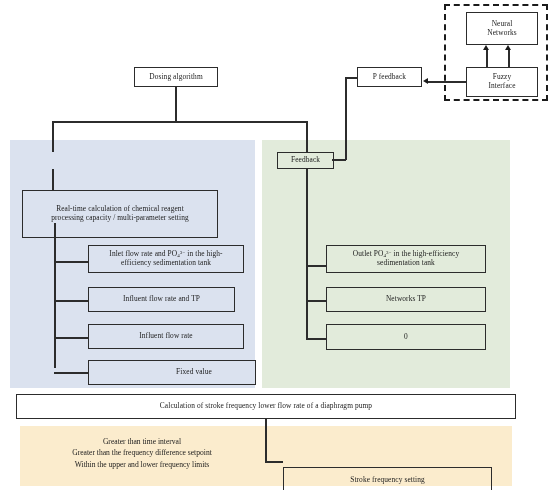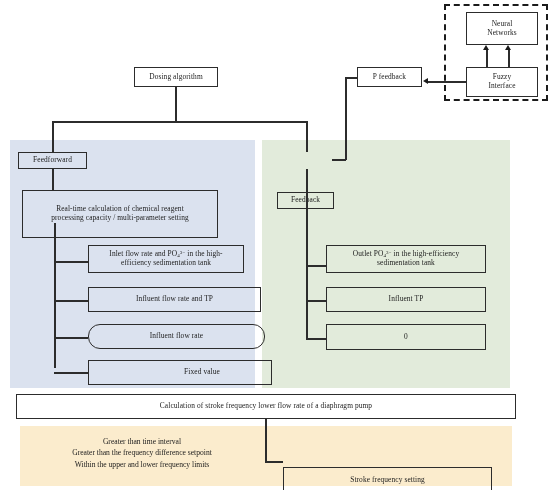--- a/index.html
+++ b/index.html
@@ -114,56 +114,55 @@
   <div class="ln lnh" style="left:52px;top:121px;width:256px;height:1.6px;"></div>
 
   <div class="ln lnv" style="left:52px;top:121px;width:1.6px;height:31px;"></div>
 
   <div class="ln lnv" style="left:306px;top:121px;width:1.6px;height:31px;"></div>
 
   <div class="ln lnv" style="left:345px;top:77px;width:1.6px;height:83px;"></div>
   <div class="ln lnh" style="left:345px;top:77px;width:13px;height:1.6px;"></div>
   <div class="ln lnh" style="left:332px;top:159px;width:14px;height:1.6px;"></div>
 
-  <div class="node" style="left:18px;top:152px;width:69px;height:17px;">Feedforward</div>
 
   <div class="ln lnv" style="left:52px;top:169px;width:1.6px;height:21px;"></div>
 
   <div class="node multiline" style="left:22px;top:190px;width:196px;height:48px;">Real-time calculation of chemical reagent
 processing capacity / multi-parameter setting</div>
 
   <div class="ln lnv" style="left:54px;top:223px;width:1.6px;height:145px;"></div>
 
   <div class="ln lnh" style="left:54px;top:261px;width:34px;height:1.6px;"></div>
   <div class="node" style="left:88px;top:245px;width:156px;height:28px;">
     <span class="multiline" id="ff-in-1">Inlet flow rate and PO<sub>4</sub><sup>3−</sup> in the high-
 efficiency sedimentation tank</span>
   </div>
 
   <div class="ln lnh" style="left:54px;top:300px;width:34px;height:1.6px;"></div>
-  <div class="node" style="left:88px;top:287px;width:173px;height:25px;">Influent flow rate and TP</div>
+  <div class="node" style="left:88px;top:287px;width:147px;height:25px;">Influent flow rate and TP</div>
 
   <div class="ln lnh" style="left:54px;top:337px;width:34px;height:1.6px;"></div>
-  <div class="node" style="left:88px;top:324px;width:177px;height:25px;border-radius:12px;">Influent flow rate</div>
+  <div class="node" style="left:88px;top:324px;width:156px;height:25px;">Influent flow rate</div>
 
   <div class="ln lnh" style="left:54px;top:372px;width:34px;height:1.6px;"></div>
-  <div class="node" style="left:88px;top:360px;width:184px;height:25px;padding-left:48px;">Fixed value</div>
+  <div class="node" style="left:88px;top:360px;width:168px;height:25px;padding-left:48px;">Fixed value</div>
 
-  <div class="node" style="left:277px;top:152px;width:57px;height:17px;margin-top:40px;">Feedback</div>
+  <div class="node" style="left:277px;top:152px;width:57px;height:17px;">Feedback</div>
 
   <div class="ln lnv" style="left:306px;top:169px;width:1.6px;height:170px;"></div>
 
   <div class="ln lnh" style="left:306px;top:265px;width:20px;height:1.6px;"></div>
   <div class="node" style="left:326px;top:245px;width:160px;height:28px;">
     <span class="multiline" id="fb-in-1">Outlet PO<sub>4</sub><sup>3−</sup> in the high-efficiency
 sedimentation tank</span>
   </div>
 
   <div class="ln lnh" style="left:306px;top:300px;width:20px;height:1.6px;"></div>
-  <div class="node" style="left:326px;top:287px;width:160px;height:25px;">Influent TP</div>
+  <div class="node" style="left:326px;top:287px;width:160px;height:25px;">Networks TP</div>
 
   <div class="ln lnh" style="left:306px;top:338px;width:20px;height:1.6px;"></div>
   <div class="node" style="left:326px;top:324px;width:160px;height:26px;">0</div>
 
   <div class="node white" style="left:16px;top:394px;width:500px;height:25px;">Calculation of stroke frequency lower flow rate of a diaphragm pump</div>
 
   <div class="ln lnv" style="left:265px;top:419px;width:1.6px;height:44px;"></div>
   <div class="ln lnh" style="left:265px;top:461px;width:18px;height:1.6px;"></div>
 
   <div class="cond" style="left:22px;top:436px;width:240px;font-family:Liberation Serif, serif;">Greater than time interval

